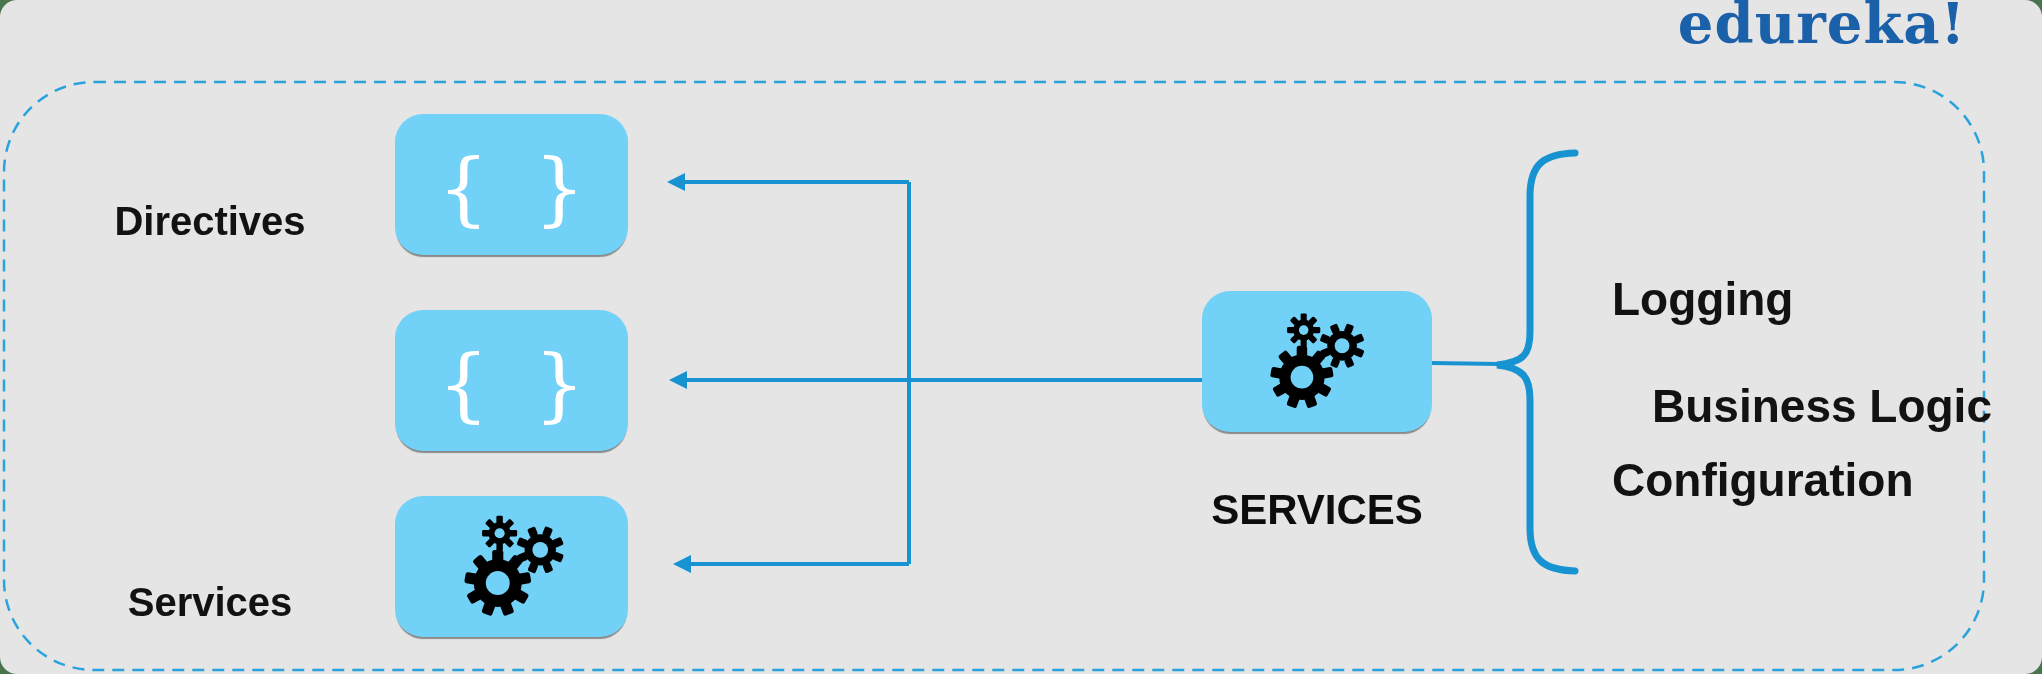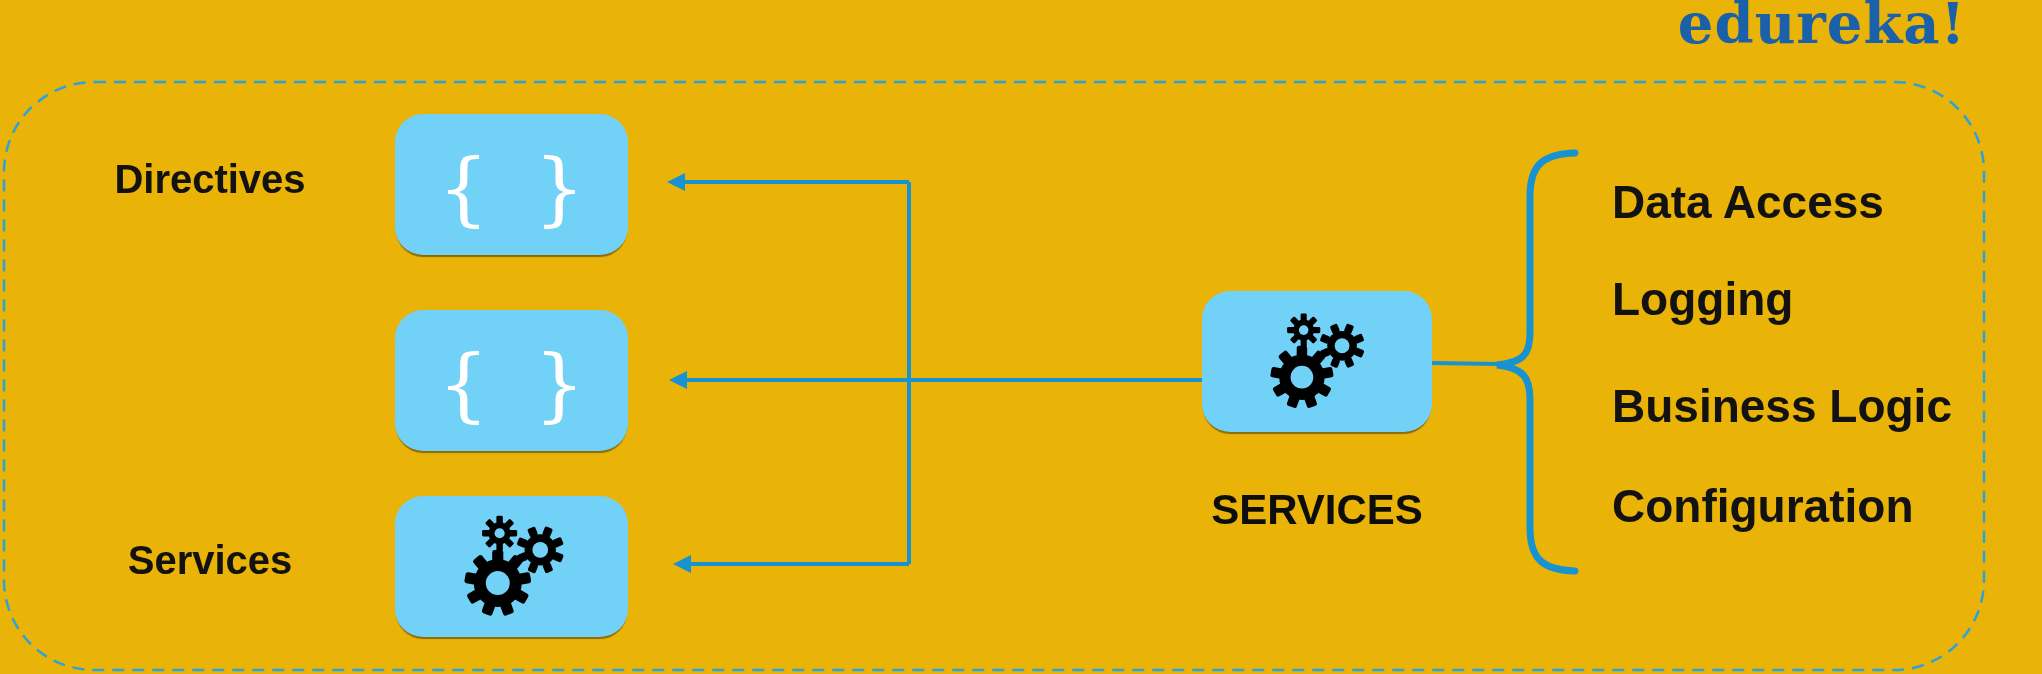--- a/index.html
+++ b/index.html
@@ -1,21 +1,22 @@
 <!DOCTYPE html>
 <html><head>
 <meta charset="utf-8">
 <style>
   html,body{margin:0;padding:0;background:#48744E;}
   #canvas{
     position:relative;
     width:2042px;height:674px;
-    background:#eab308;
+    background:#e5e5e5;
     overflow:hidden;
     font-family:"Liberation Sans", sans-serif;
+    border-radius:17px;
   }
   .abs{position:absolute;}
   
   #logo{
     left:1672px;top:-8px;width:300px;height:62px;
     font-family:"DejaVu Serif", serif;
     font-weight:bold;font-size:56px;line-height:62px;
     color:#1A61A9;letter-spacing:1px;text-align:center;
   }
   
@@ -35,41 +36,41 @@
     display:flex;gap:45px;align-items:center;justify-content:center;
     color:#ffffff;
     font-family:"DejaVu Serif", serif;
     font-size:80px;font-weight:normal;line-height:80px;
     transform:translateY(4px);
   }
   
   .rowlabel{
     left:30px;width:360px;height:44px;
     text-align:center;
-    font-size:40px;font-weight:700;color:#121212;line-height:44px;
+    font-size:40px;font-weight:700;color:#121212;line-height:44px;margin-top:42px;
   }
   #label-directives{top:157px;}
   #label-components{top:353px;}
   #label-services{top:538px;}
   
   #label-center{
     left:1192px;top:486px;width:250px;height:48px;
     text-align:center;font-size:42px;font-weight:700;color:#0d0d0d;line-height:48px;
     letter-spacing:0px;
   }
   
   .right-item{
     left:1612px;width:420px;height:56px;
     font-size:46px;font-weight:700;color:#121212;line-height:56px;
     text-align:left;
   }
   #right-item-0{top:174px;}
   #right-item-1{top:271px;}
-  #right-item-2{top:378px;}
-  #right-item-3{top:478px;}
+  #right-item-2{top:378px;text-align:center;}
+  #right-item-3{top:452px;}
   
   #overlay{left:0;top:0;width:2042px;height:674px;pointer-events:none;}
   .gearsvg{display:block;}
 </style>
 </head>
 <body>
 
 <div id="canvas">
 
   <svg id="overlay" class="abs" viewBox="0 0 2042 674" xmlns="http://www.w3.org/2000/svg">
@@ -185,18 +186,17 @@
     </svg>
   </div>
 
   <div id="box-center" class="abs bluebox">
     <svg class="gearsvg" width="114" height="103" viewBox="0 0 130 118" style="margin-left:10px;">
       <use href="#gearset"></use>
     </svg>
   </div>
   <div id="label-center" class="abs">SERVICES</div>
 
-  <div id="right-item-0" class="abs right-item">Data Access</div>
   <div id="right-item-1" class="abs right-item">Logging</div>
   <div id="right-item-2" class="abs right-item">Business Logic</div>
   <div id="right-item-3" class="abs right-item">Configuration</div>
 
 </div>
 
 </body></html>

